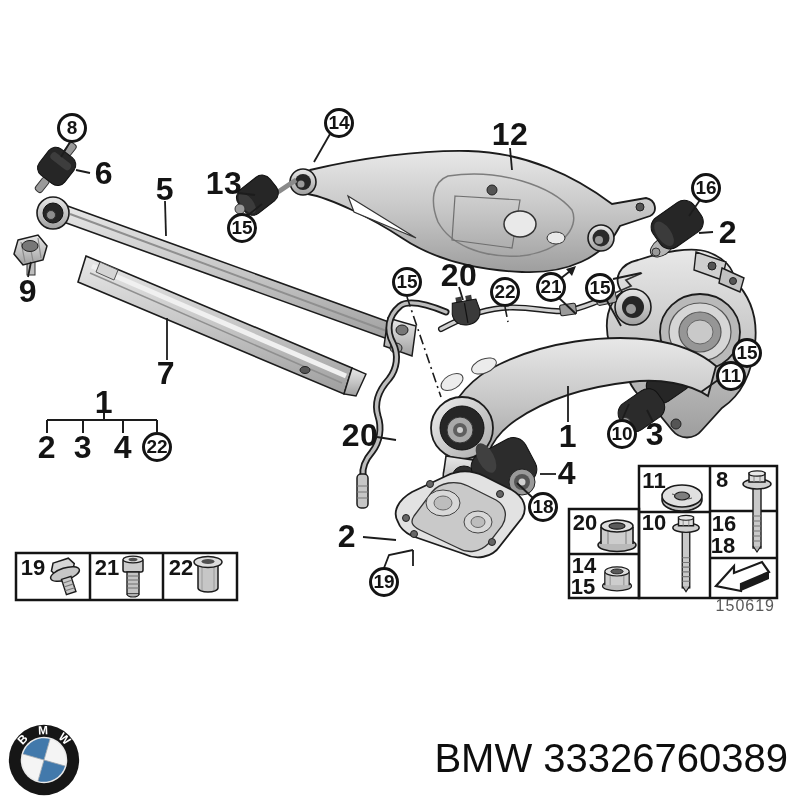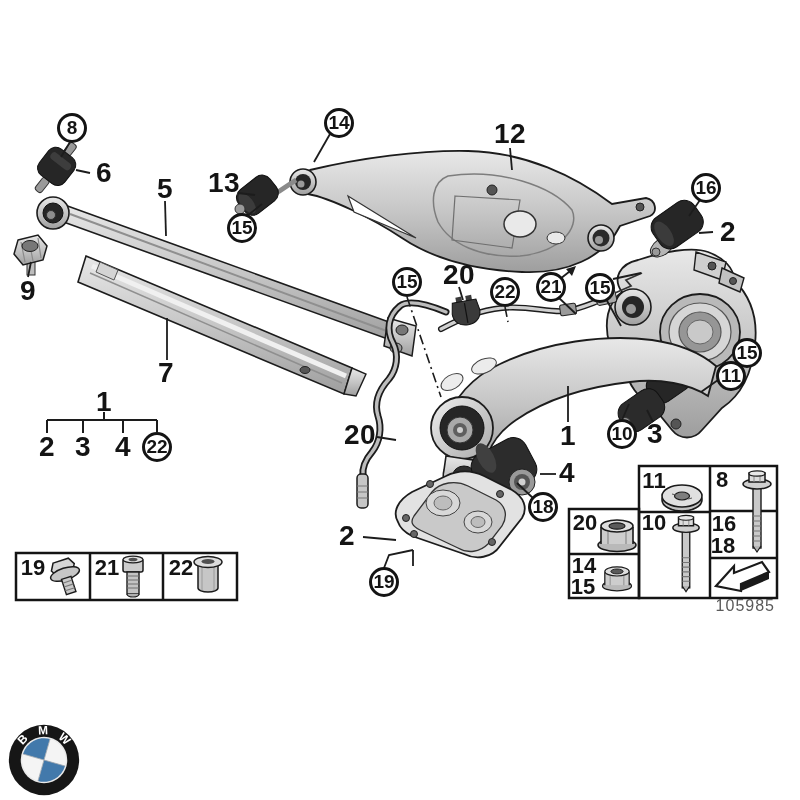--- a/index.html
+++ b/index.html
@@ -7,21 +7,21 @@
     width:800px;height:800px;background:#ffffff;position:relative;overflow:hidden;
     font-family:"Liberation Sans", sans-serif;
   }
   .stage{position:absolute;inset:0;width:800px;height:800px;}
   svg.art{position:absolute;left:0;top:0;z-index:1;}
   #icon-layer{position:absolute;inset:0;z-index:2;}
   #callout-layer{position:absolute;inset:0;z-index:3;}
   .icon-box{position:absolute;}
   .icon-box svg{width:100%;height:100%;display:block;}
   .callout{position:absolute;transform:translate(-50%,-50%);font-weight:bold;color:#141414;white-space:nowrap;z-index:3;}
-  .callout.plain{font-size:28px;letter-spacing:0.5px;}
+  .callout.plain{font-size:32px;letter-spacing:0.5px;}
   .callout.plain.legend{font-size:22px;letter-spacing:0;}
   .callout.circ{
     width:30px;height:30px;border:3px solid #141414;border-radius:50%;background:#ffffff;
     font-size:19px;display:flex;align-items:center;justify-content:center;box-sizing:border-box;
   }
   .ref-code{position:absolute;left:690px;top:597px;width:85px;text-align:right;
     font-size:16px;color:#5a5a5a;z-index:3;letter-spacing:1px;}
   .footer-caption{position:absolute;top:736px;right:12px;font-size:40px;color:#0e0e0e;z-index:3;}
   .logo-box{position:absolute;left:6px;top:722px;width:76px;height:76px;z-index:3;}
   .logo-box svg{width:100%;height:100%;display:block;}
@@ -371,34 +371,35 @@
       <div class="callout plain legend" style="left: 654px; top: 481px;">11</div>
       <div class="callout plain legend" style="left: 722px; top: 480px;">8</div>
       <div class="callout plain legend" style="left: 585px; top: 523px;">20</div>
       <div class="callout plain legend" style="left: 654px; top: 523px;">10</div>
       <div class="callout plain legend" style="left: 724px; top: 524px;">16</div>
       <div class="callout plain legend" style="left: 723px; top: 546px;">18</div>
       <div class="callout plain legend" style="left: 584px; top: 566px;">14</div>
       <div class="callout plain legend" style="left: 583px; top: 587px;">15</div>
     </div>
 
-  <div class="ref-code">105985</div>
+  <div class="ref-code">150619</div>
 
   <div class="logo-box">
     <svg viewBox="0 0 80 80">
       <circle cx="40" cy="40" r="37" fill="#161616"></circle>
       <circle cx="40" cy="40" r="24.5" fill="#e9e9e9"></circle>
       <g transform="rotate(16 40 40)">
         <path d="M40,40 L40,17 A23,23 0 0 0 17,40 Z" fill="#4279ab"></path>
         <path d="M40,40 L63,40 A23,23 0 0 0 40,17 Z" fill="#f4f4f4"></path>
         <path d="M40,40 L40,63 A23,23 0 0 0 63,40 Z" fill="#4279ab"></path>
         <path d="M40,40 L17,40 A23,23 0 0 0 40,63 Z" fill="#f4f4f4"></path>
         <path d="M40,17 L40,63 M17,40 L63,40" stroke="#9aa4ad" stroke-width="0.8"></path>
       </g>
       <g fill="#ffffff" font-family="Liberation Sans, sans-serif" font-size="12.5" font-weight="bold">
         <text transform="rotate(-46 40 40)" x="40" y="13" text-anchor="middle">B</text>
         <text transform="rotate(-2 40 40)" x="40" y="13" text-anchor="middle">M</text>
         <text transform="rotate(44 40 40)" x="40" y="13" text-anchor="middle">W</text>
       </g>
     </svg>
   </div>
+  <div class="footer-caption">BMW 33326760389</div>
 
 </div>
 
 </body></html>

